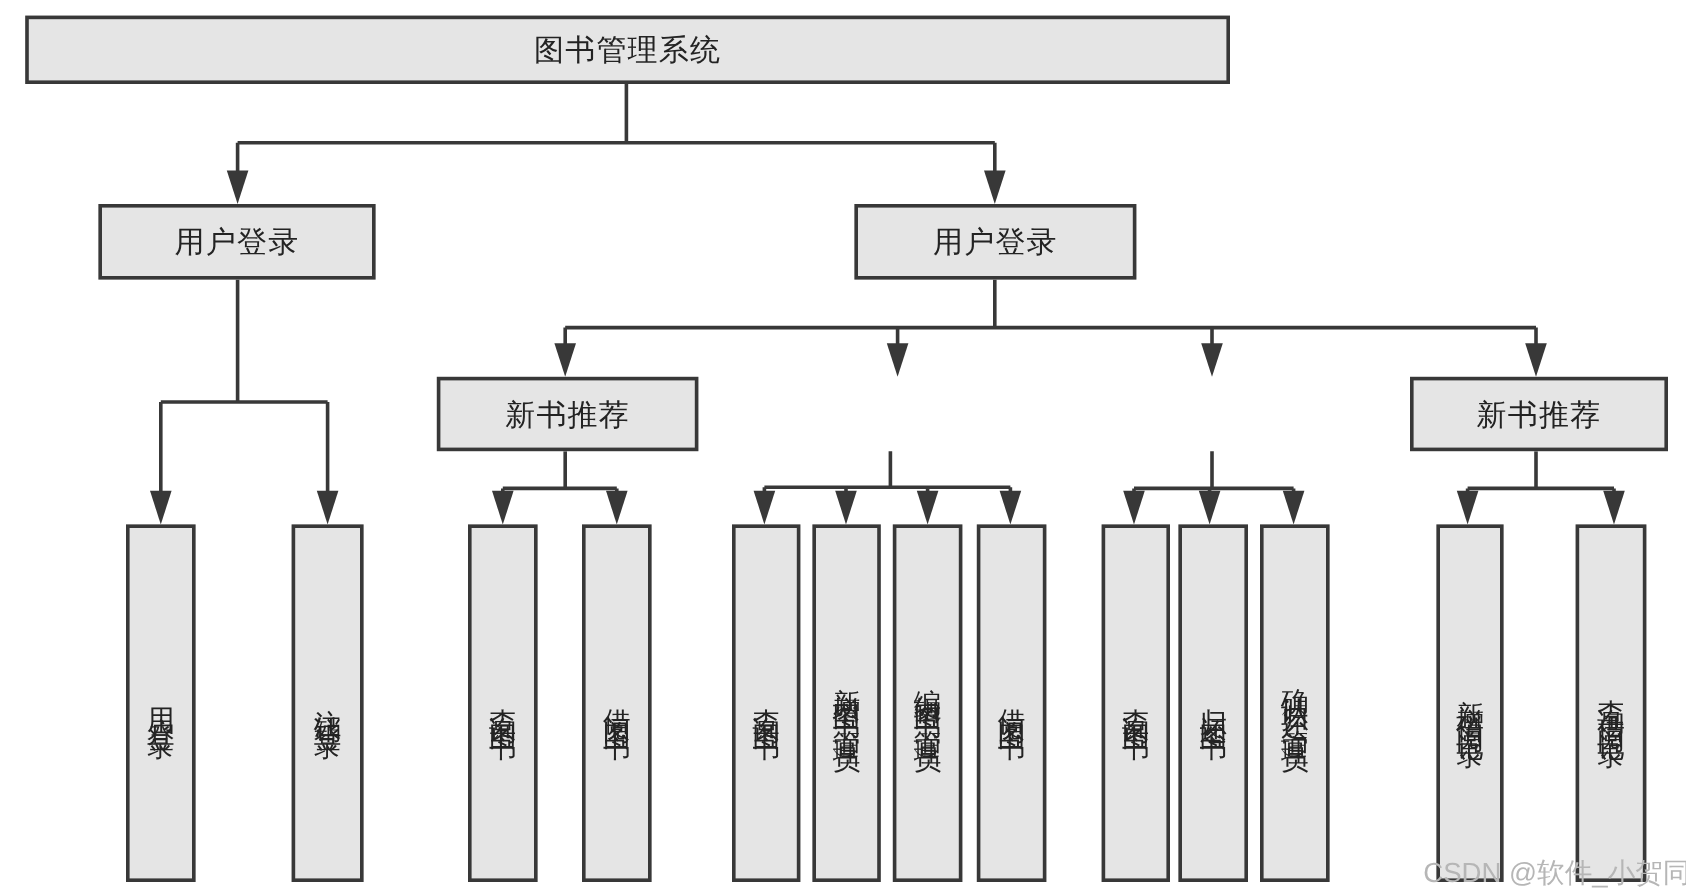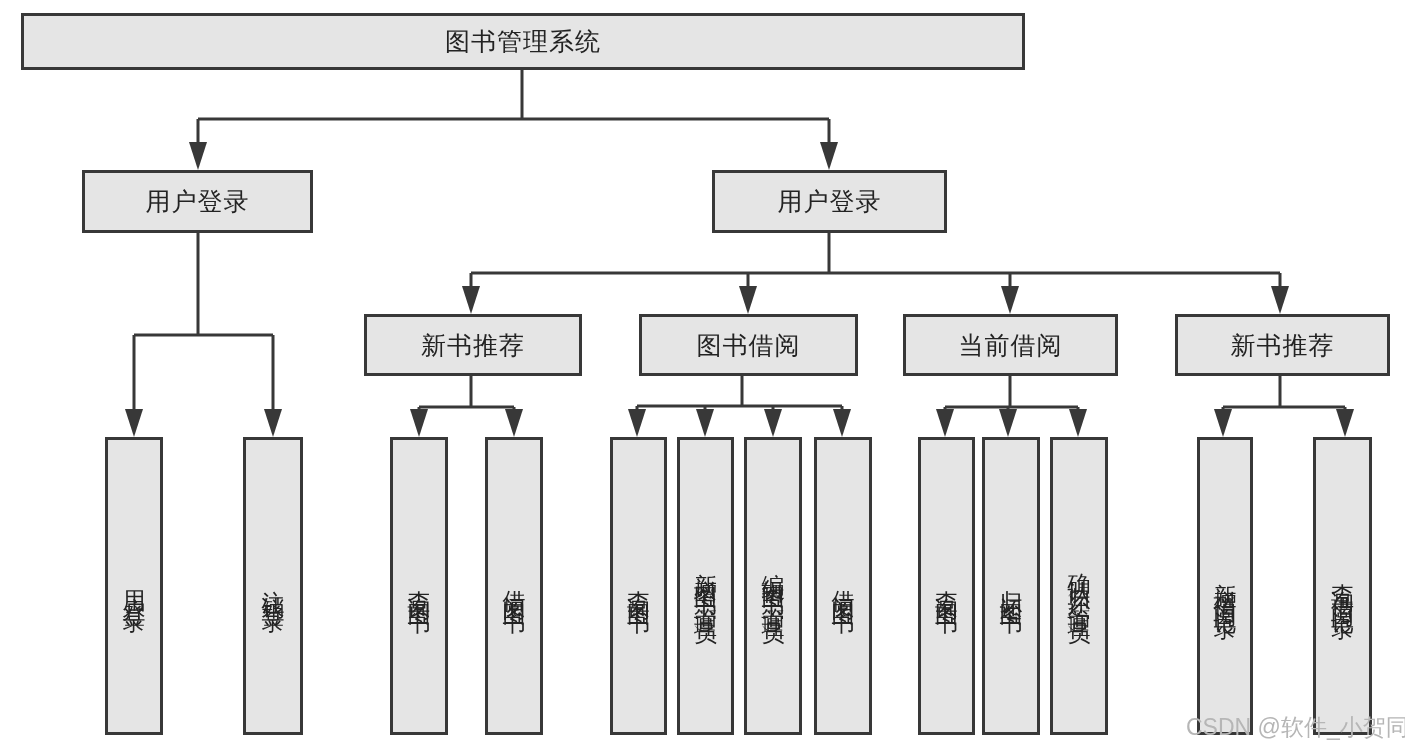--- a/index.html
+++ b/index.html
@@ -100,26 +100,20 @@
   <div class="node" style="left:82px;top:170px;width:231px;height:63px">
     <span>用户登录</span>
   </div>
   <div class="node" style="left:712px;top:170px;width:235px;height:63px">
     <span>用户登录</span>
   </div>
 
   <div class="node" style="left:364px;top:314px;width:218px;height:62px">
     <span>新书推荐</span>
   </div>
-  <div class="node" style="left:639px;top:314px;width:219px;height:62px">
-    <span>图书借阅</span>
-  </div>
-  <div class="node" style="left:903px;top:314px;width:215px;height:62px">
-    <span>当前借阅</span>
-  </div>
   <div class="node" style="left:1175px;top:314px;width:215px;height:62px">
     <span>新书推荐</span>
   </div>
 
   <div class="node vnode" style="left:105px;top:437px;width:58px;height:298px">
     <span class="vtext">用户登录</span>
   </div>
   <div class="node vnode" style="left:243px;top:437px;width:60px;height:298px">
     <span class="vtext">注销登录</span>
   </div>

